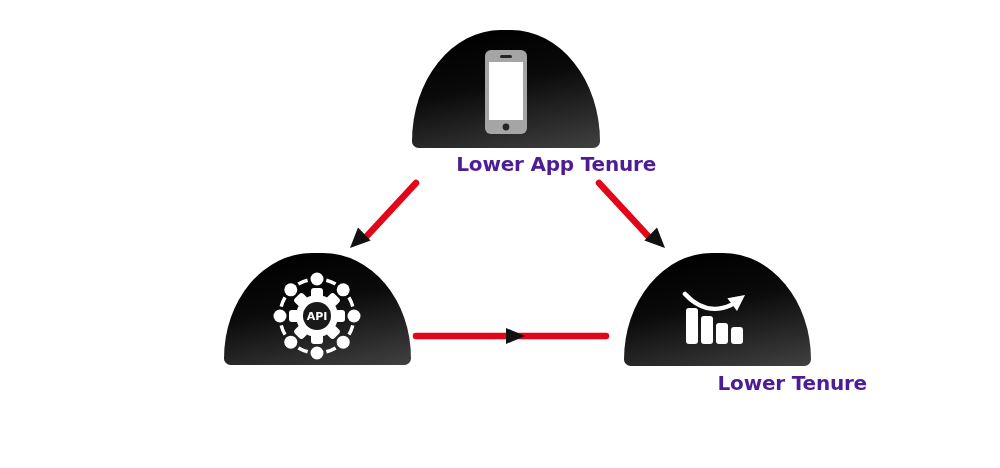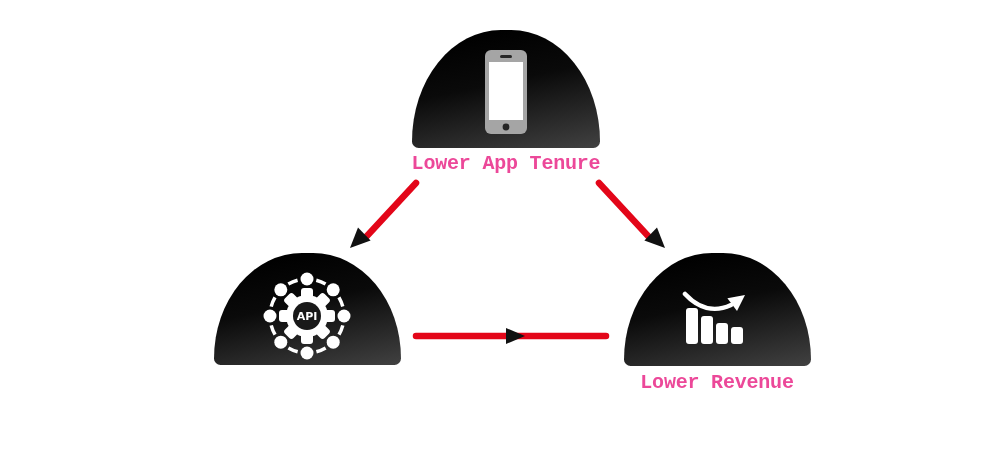--- a/index.html
+++ b/index.html
@@ -6,26 +6,25 @@
   .canvas {
     position:relative; width:1000px; height:468px; background:#ffffff;
     font-family:"DejaVu Sans","Liberation Sans",sans-serif; overflow:hidden;
   }
   .dome {
     position:absolute;
     background:linear-gradient(168deg,#000000 10%,#0a0a0a 45%,#414141 100%);
     border-radius:50% 50% 7px 7px / 100% 100% 7px 7px;
   }
   .dome-top   { left:412px; top:30px;  width:188px; height:118px; }
-  .dome-left  { left:214px; top:253px; width:187px; height:112px; }
+  .dome-left  { left:224px; top:253px; width:187px; height:112px; }
   .dome-right { left:624px; top:253px; width:187px; height:113px; }
   .node-label {
-    position:absolute; color:#ec4899; font-weight:bold; text-align:center;
+    position:absolute; color:#4c1d95; font-weight:bold; text-align:right;
     letter-spacing:-0.2px;
-    font-family:Liberation Mono, monospace;
   }
   #label-top   { left:356px; top:152px; width:300px; font-size:20px; }
   #label-left  { left:157px; top:370px; width:300px; font-size:19px; line-height:23px; }
   #label-right { left:567px; top:371px; width:300px; font-size:20px; }
   .icon-svg { position:absolute; display:block; }
   #phone-icon { left:72px; top:19px; }
   #api-icon   { left:41px; top:11px; }
   #bars-icon  { left:58px; top:33px; }
   .edge { position:absolute; }
   #edge-left  { left:340px; top:175px; }
@@ -75,21 +74,21 @@
       <g fill="#ffffff">
         <rect x="4" y="22" width="12" height="36" rx="3"></rect>
         <rect x="19" y="30" width="12" height="28" rx="3"></rect>
         <rect x="34" y="37" width="12" height="21" rx="3"></rect>
         <rect x="49" y="41" width="12" height="17" rx="3"></rect>
       </g>
       <path d="M3,8 C 16,22 32,27 49,19" fill="none" stroke="#ffffff" stroke-width="4.5" stroke-linecap="round"></path>
       <polygon points="63,9 55,25 45.4,12.2" fill="#ffffff"></polygon>
     </svg>
   </div>
-  <div id="label-right" class="node-label">Lower Revenue</div>
+  <div id="label-right" class="node-label">Lower Tenure</div>
 
   <svg id="edge-left" class="edge" width="85" height="80" viewBox="0 0 85 80">
     <line x1="76" y1="8" x2="26" y2="62" stroke="#e30619" stroke-width="6.5" stroke-linecap="round"></line>
     <polygon points="10,73 18,52.6 30.6,65.4" fill="#111111"></polygon>
   </svg>
 
   <svg id="edge-right" class="edge" width="85" height="80" viewBox="0 0 85 80">
     <line x1="9" y1="8" x2="59" y2="62" stroke="#e30619" stroke-width="6.5" stroke-linecap="round"></line>
     <polygon points="75,73 54.4,65.4 67,52.6" fill="#111111"></polygon>
   </svg>

